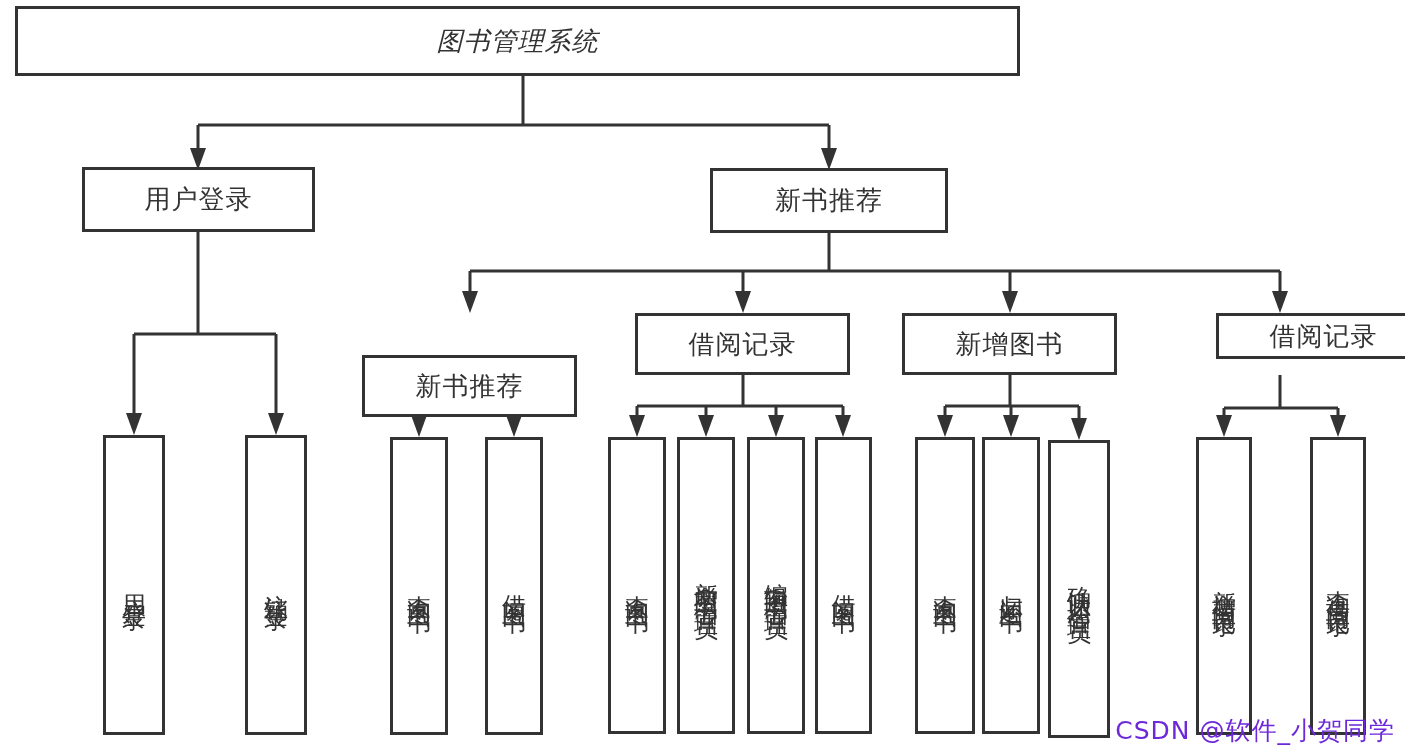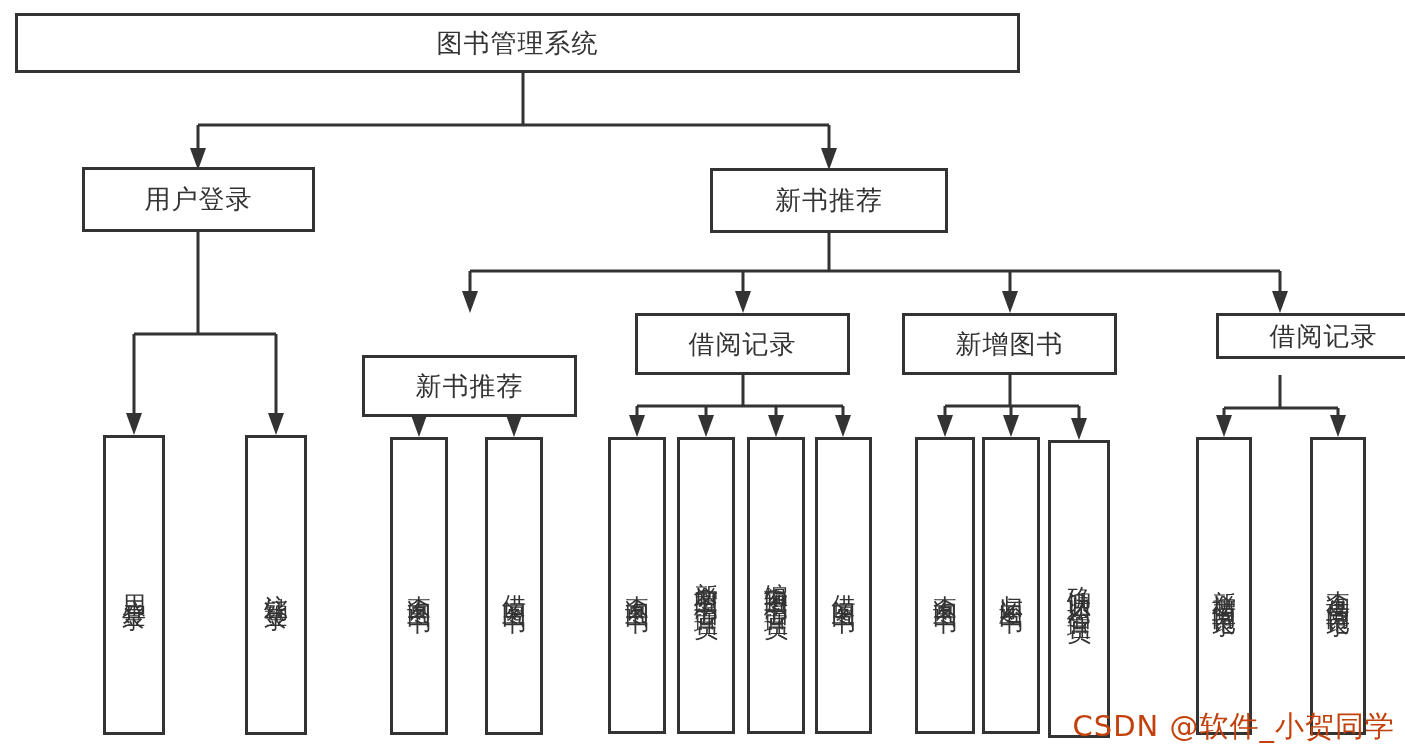--- a/index.html
+++ b/index.html
@@ -39,22 +39,22 @@
   .connectors path {
     stroke: #333333;
     stroke-width: 3;
     fill: none;
   }
   .connectors polygon { fill: #333333; stroke: none; }
   .watermark {
     position: absolute;
     right: 10px;
     bottom: 0px;
-    font-size: 29px;
-    color: #c2410c;
+    font-size: 25px;
+    color: #6d28d9;
     letter-spacing: 1px;
     z-index: 5;
     white-space: nowrap;
   }
 </style>
 </head>
 <body>
 
 <div class="canvas">
 
@@ -101,21 +101,21 @@
       <polygon points="1071,418 1087,418 1079,440"></polygon>
     </g>
 
     <g>
       <path d="M1280 375 V408 M1224 408 H1338 M1224 408 V417 M1338 408 V417"></path>
       <polygon points="1216,415 1232,415 1224,437"></polygon>
       <polygon points="1330,415 1346,415 1338,437"></polygon>
     </g>
   </svg>
 
-  <div class="node hbox" style="left:15px; top:13px; width:1005px; height:60px;">图书管理系统</div>
+  <div class="node hbox" style="left:15px; top:6px; width:1005px; height:70px;font-style:italic;">图书管理系统</div>
 
   <div class="node hbox" style="left:82px; top:167px; width:233px; height:65px;">用户登录</div>
   <div class="node hbox" style="left:710px; top:168px; width:238px; height:65px;">新书推荐</div>
 
   <div class="node hbox" style="left:362px; top:313px; width:215px; height:62px;margin-top:42px;">新书推荐</div>
   <div class="node hbox" style="left:635px; top:313px; width:215px; height:62px;">借阅记录</div>
   <div class="node hbox" style="left:902px; top:313px; width:215px; height:62px;">新增图书</div>
   <div class="node hbox" style="left:1172px; top:313px; width:215px; height:46px;margin-left:44px;">借阅记录</div>
 
   <div class="node vbox" style="left:103px; top:435px; width:62px; height:300px;">用户登录</div>

